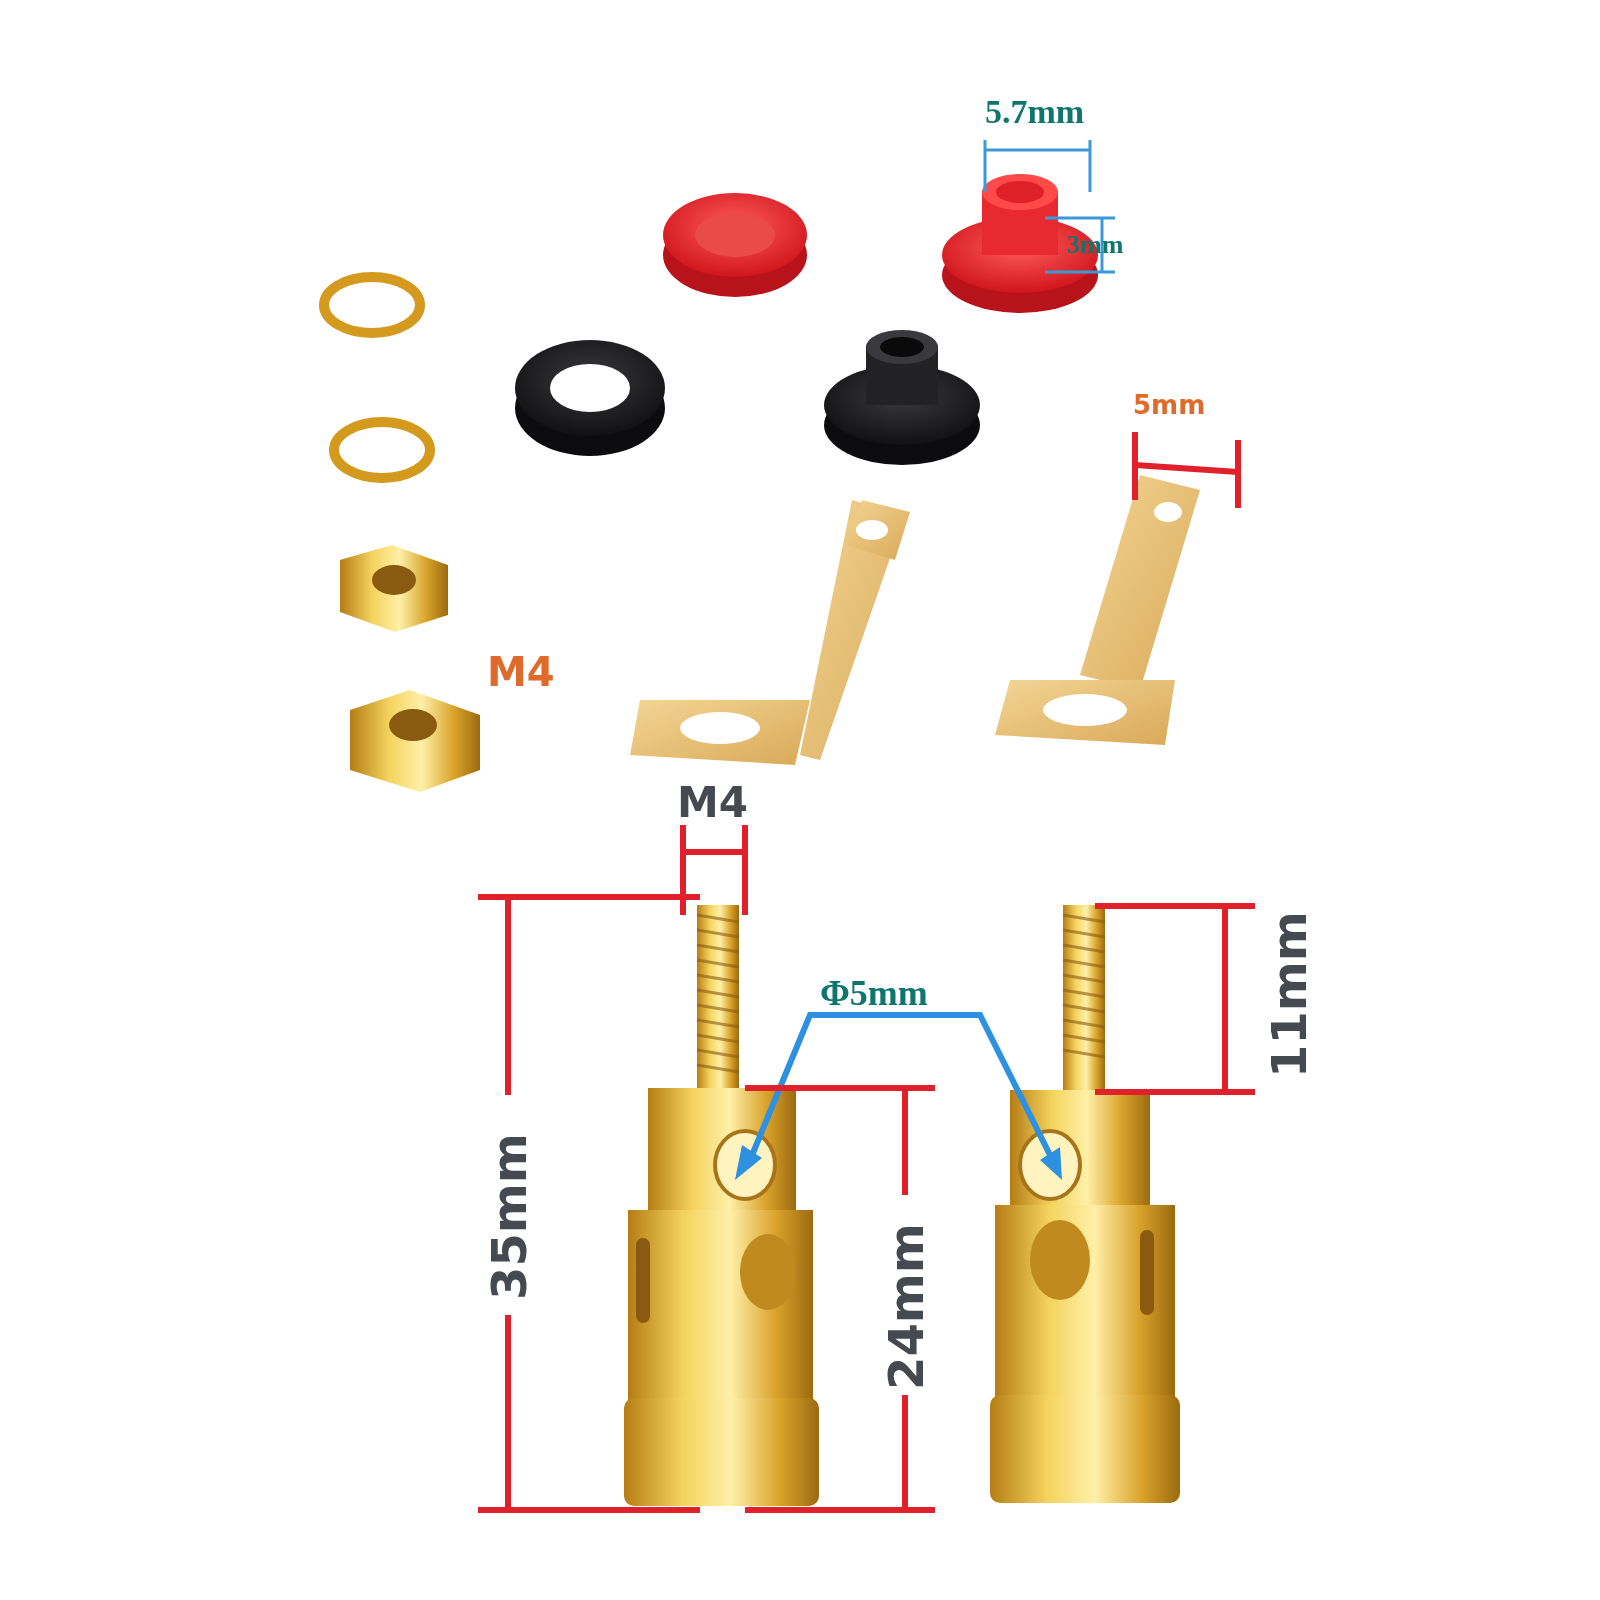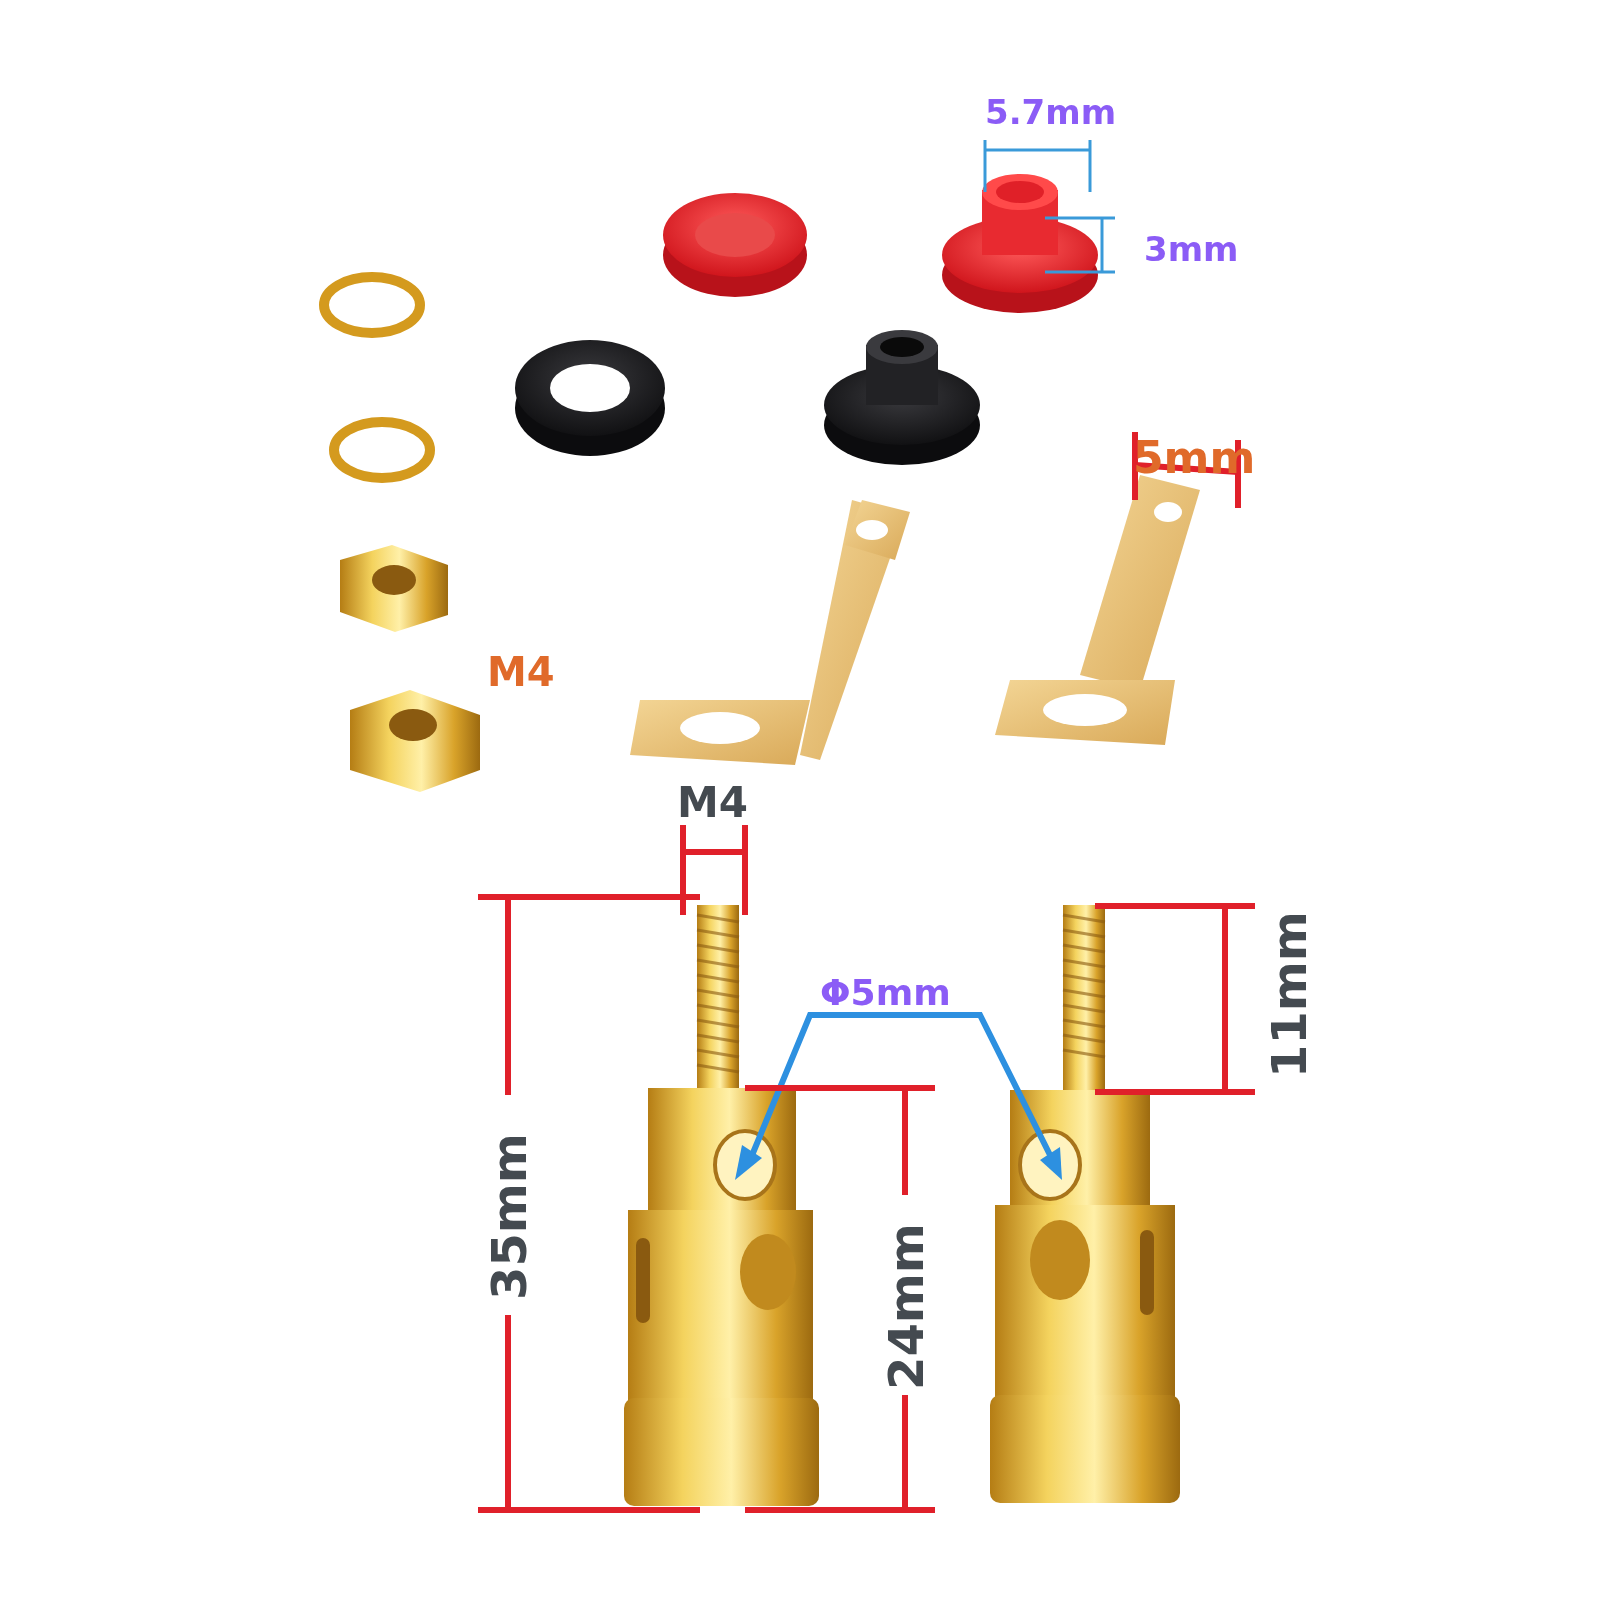--- a/index.html
+++ b/index.html
@@ -1,19 +1,19 @@
 <!DOCTYPE html>
 <html><head>
 <meta charset="utf-8">
 <style>
   html,body{margin:0;padding:0;background:#fff;}
   body{width:1600px;height:1600px;position:relative;overflow:hidden;font-family:"DejaVu Sans","Liberation Sans",sans-serif;}
   svg{position:absolute;left:0;top:0;}
   .lbl{position:absolute;font-weight:bold;white-space:nowrap;line-height:1;}
-  .blue{color:#8b5cf6;}
+  .blue{color:#0f766e;font-family:Liberation Serif, serif;}
   .orange{color:#e06a2a;}
   .gray{color:#444a50;}
   .vert{transform-origin:left top;transform:rotate(-90deg);}
 </style>
 </head>
 <body>
 
 <svg width="1600" height="1600" viewBox="0 0 1600 1600">
   <defs>
     <linearGradient id="gold" x1="0" x2="1" y1="0" y2="0">
@@ -179,20 +179,20 @@
     <line x1="905" y1="1395" x2="905" y2="1510"></line>
   </g>
   <g stroke="#e0202a" stroke-width="6">
     <line x1="1095" y1="906" x2="1255" y2="906"></line>
     <line x1="1095" y1="1092" x2="1255" y2="1092"></line>
     <line x1="1225" y1="906" x2="1225" y2="1092"></line>
   </g>
 </svg>
 
 <div class="lbl blue" style="left:985px;top:95px;font-size:34px;">5.7mm</div>
-<div class="lbl blue" style="left:1144px;top:232px;font-size:34px;">3mm</div>
-<div class="lbl orange" style="left:1133px;top:392px;font-size:44px;margin-top:44px;">5mm</div>
+<div class="lbl blue" style="left:1067px;top:232px;font-size:26px;">3mm</div>
+<div class="lbl orange" style="left:1133px;top:392px;font-size:26px;">5mm</div>
 <div class="lbl orange" style="left:487px;top:652px;font-size:40px;">M4</div>
 <div class="lbl gray" style="left:677px;top:782px;font-size:42px;">M4</div>
 <div class="lbl blue" style="left:820px;top:975px;font-size:36px;">Φ5mm</div>
 <div class="lbl gray vert" style="left:485px;top:1300px;font-size:48px;">35mm</div>
 <div class="lbl gray vert" style="left:882px;top:1390px;font-size:48px;">24mm</div>
 <div class="lbl gray vert" style="left:1265px;top:1078px;font-size:48px;">11mm</div>
 
 </body></html>

